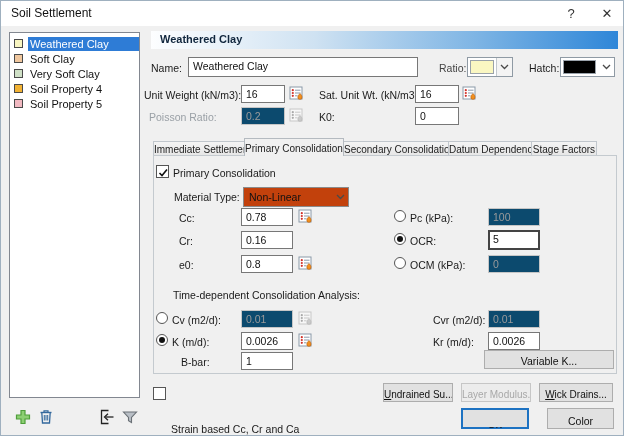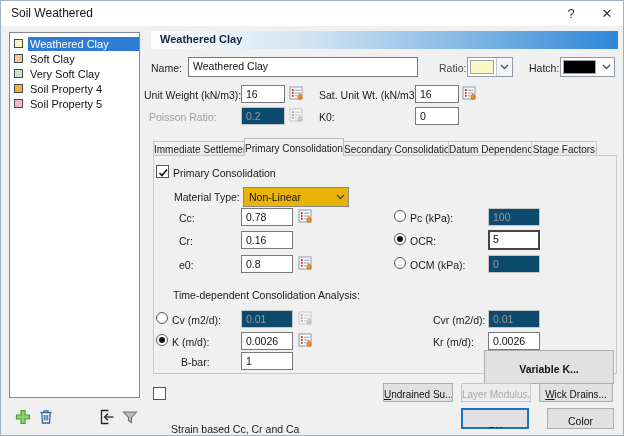--- a/index.html
+++ b/index.html
@@ -24,21 +24,21 @@
   .soil-label{flex:1;font-size:11px;color:#111;margin-left:5px;padding:1px 2px;white-space:nowrap;overflow:hidden;}
   .soil-item.selected .soil-label{background:#2e7cd6;color:#fff;}
   
   .hdr{position:absolute;left:150px;top:30px;width:467px;height:18px;
        background:linear-gradient(90deg,#fdfeff 0%,#cfe2f2 35%,#7db4e4 70%,#2e86d8 100%);}
   .hdr-text{position:absolute;left:9px;top:2px;font-size:11px;font-weight:bold;color:#10263d;}
   
   .combo{position:absolute;display:flex;align-items:stretch;background:#fff;border:1px solid #8f9aa4;}
   .combo .well{flex:1;margin:2px;border:1px solid #9aa2aa;}
   .combo .dd{width:16px;display:flex;align-items:center;justify-content:center;border-left:1px solid #c2c8cd;background:#f4f4f4;}
-  .combo.text-combo{background:#eab308;border:1px solid #8a8a8a;}
+  .combo.text-combo{background:#c2410c;border:1px solid #8a8a8a;}
   .combo.text-combo .val{flex:1;font-size:10.5px;padding:3px 0 0 5px;color:#111;white-space:nowrap;overflow:hidden;}
   
   .tabstrip{position:absolute;left:152px;top:137px;height:18px;display:flex;align-items:flex-end;}
   .tab{height:15px;background:linear-gradient(#f4f4f4,#e6e6e6);border:1px solid #c0c6cc;border-bottom:none;
        font-size:10px;color:#222;text-align:center;padding-top:2px;white-space:nowrap;overflow:hidden;margin-right:-1px;}
   .tab.active{height:18px;background:#f0f0f0;border:1px solid #b4bac0;border-bottom:none;padding-top:4px;position:relative;z-index:3;}
   .t0{width:92px;} .t1{width:100px;} .t2{width:106px;} .t3{width:84px;} .t4{width:66px;}
   .tabpage{position:absolute;left:152px;top:154px;width:464px;height:219px;border:1px solid #c4cacf;background:#f0f0f0;}
   
   .cb{position:absolute;width:13px;height:13px;background:#fff;border:1px solid #555;}
@@ -73,21 +73,21 @@
     </g>
     <g id="chev">
       <path d="M1 1 L4.5 4.5 L8 1" fill="none" stroke="#4a4a4a" stroke-width="1.3"></path>
     </g>
   </defs>
 </svg>
 
 <div id="dialog">
 
   <div class="titlebar">
-    <div class="title-text">Soil Weathered</div>
+    <div class="title-text">Soil Settlement</div>
     <div class="cap-btn" style="left:558px;">?</div>
     <div class="cap-btn" style="left:594px;">✕</div>
   </div>
 
   <div class="listbox" id="soil-list">
       <div class="soil-item selected">
       <span class="swatch" style="background: rgb(248, 245, 192);"></span>
       <span class="soil-label">Weathered Clay</span>
     </div>
       <div class="soil-item">
@@ -247,21 +247,21 @@
   <div class="lbl" style="left:171px;top:335px;text-align:right;">K (m/d):</div>
   <div class="inp" style="left:240px;top:331px;width:52px;">0.0026</div>
   <div class="sficon" style="left:297px;top:332px;"><svg width="14" height="14" viewBox="0 0 14 14">
         <use href="#sf-icon"></use>
       </svg></div>
   <div class="lbl" style="left:432px;top:335px;">Kr (m/d):</div>
   <div class="inp" style="left:487px;top:331px;width:52px;">0.0026</div>
 
   <div class="lbl" style="left:180px;top:355px;">B-bar:</div>
   <div class="inp" style="left:240px;top:351px;width:52px;">1</div>
-  <button class="btn vk" style="left:483px;top:349px;width:130px;height:34px;font-weight:bold;">
+  <button class="btn vk" style="left:483px;top:349px;width:130px;height:19px;">
       <span class="bl">Variable K...</span>
     </button>
 
   <div class="cb" style="left:152px;top:386px;"></div>
   <div class="lbl" style="left:170px;top:384px;margin-top:38px;">Strain based Cc, Cr and Ca</div>
 
   <button class="btn ul-first" style="left:382px;top:382px;width:70px;height:19px;">
       <span class="bl">Undrained Su...</span>
     </button>
   <button class="btn dis" style="left:460px;top:382px;width:70px;height:19px;">

